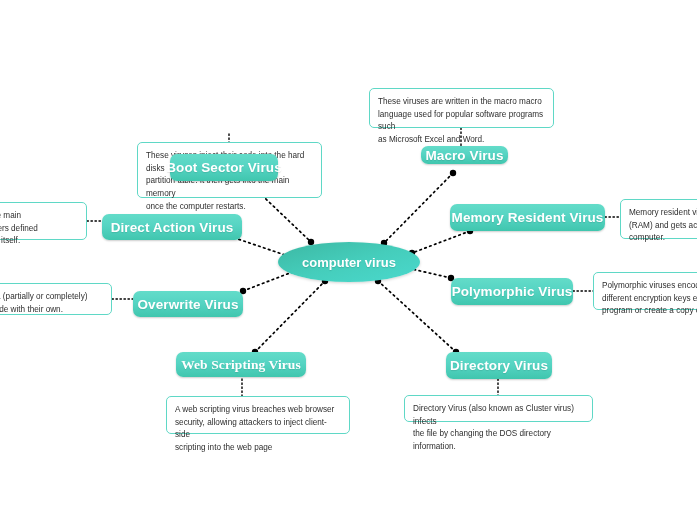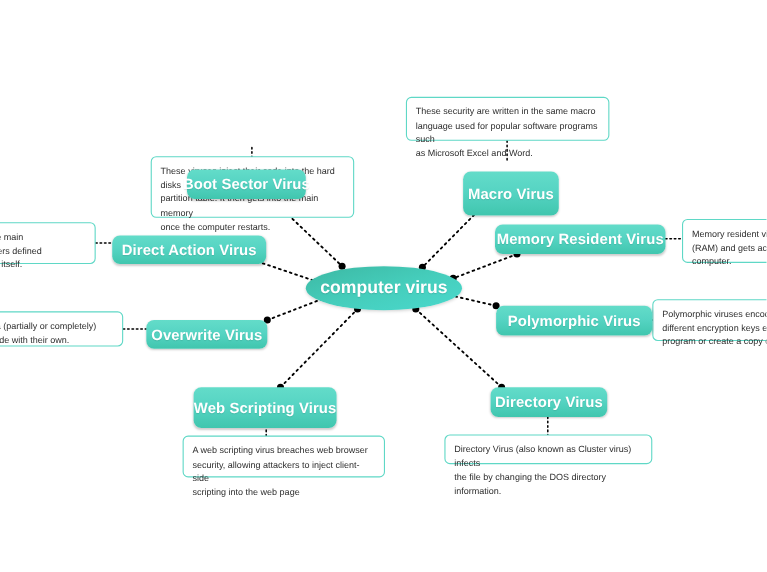--- a/index.html
+++ b/index.html
@@ -40,21 +40,21 @@
     text-shadow: 0 1px 1px rgba(0,0,0,0.10);
     z-index: 3;
   }
   .central {
     position: absolute;
     display: flex;
     align-items: center;
     justify-content: center;
     color: #ffffff;
     font-weight: bold;
-    font-size: 16px;
+    font-size: 13px;
     border-radius: 50%;
     background: linear-gradient(to bottom right, #3cb8a3 0%, #45cdbb 50%, #4ad9cd 100%);
     box-shadow: 0 1px 3px rgba(0,0,0,0.18);
     text-shadow: 0 1px 1px rgba(0,0,0,0.12);
     z-index: 3;
   }
   .note {
     position: absolute;
     box-sizing: border-box;
     background: #ffffff;
@@ -114,56 +114,56 @@
 
   <div class="node" style="left: 170px; top: 154px; width: 108px; height: 27px;">
     <span>Boot Sector Virus</span>
   </div>
   <div class="note" style="left: 137px; top: 94px; width: 185px; height: 56px; margin-top: 48px;">
     <span>These viruses inject their code into the hard disks</span>
     <span>partition table. It then gets into the main memory</span>
     <span>once the computer restarts.</span>
   </div>
 
-  <div class="node" style="left: 421px; top: 156px; width: 87px; height: 40px;">
+  <div class="node" style="left: 421px; top: 146px; width: 87px; height: 18px;">
     <span>Macro Virus</span>
   </div>
   <div class="note" style="left: 369px; top: 88px; width: 185px; height: 40px;">
-    <span>These security are written in the same macro</span>
+    <span>These viruses are written in the macro macro</span>
     <span>language used for popular software programs such</span>
     <span>as Microsoft Excel and Word.</span>
   </div>
 
   <div class="node" style="left: 450px; top: 204px; width: 155px; height: 27px;">
     <span>Memory Resident Virus</span>
   </div>
   <div class="note" style="left: 620px; top: 199px; width: 120px; height: 40px;">
     <span>Memory resident virus</span>
     <span>(RAM) and gets activa</span>
     <span>computer.</span>
   </div>
 
-  <div class="node" style="left: 451px; top: 278px; width: 142px; height: 27px;">
+  <div class="node" style="left: 451px; top: 278px; width: 122px; height: 27px;">
     <span>Polymorphic Virus</span>
   </div>
   <div class="note" style="left: 593px; top: 272px; width: 140px; height: 38px;">
     <span>Polymorphic viruses encode th</span>
     <span>different encryption keys each</span>
     <span>program or create a copy of th</span>
   </div>
 
   <div class="node" style="left: 446px; top: 352px; width: 106px; height: 27px;">
     <span>Directory Virus</span>
   </div>
   <div class="note" style="left: 404px; top: 395px; width: 189px; height: 27px;">
     <span>Directory Virus (also known as Cluster virus) infects</span>
     <span>the file by changing the DOS directory information.</span>
   </div>
 
-  <div class="node" style="left: 176px; top: 352px; width: 130px; height: 37px;">
+  <div class="node" style="left: 176px; top: 352px; width: 130px; height: 25px; font-family: Liberation Serif, serif;">
     <span>Web Scripting Virus</span>
   </div>
   <div class="note" style="left: 166px; top: 396px; width: 184px; height: 38px;">
     <span>A web scripting virus breaches web browser</span>
     <span>security, allowing attackers to inject client-side</span>
     <span>scripting into the web page</span>
   </div>
 
   <div class="node" style="left: 133px; top: 291px; width: 110px; height: 26px;">
     <span>Overwrite Virus</span>

